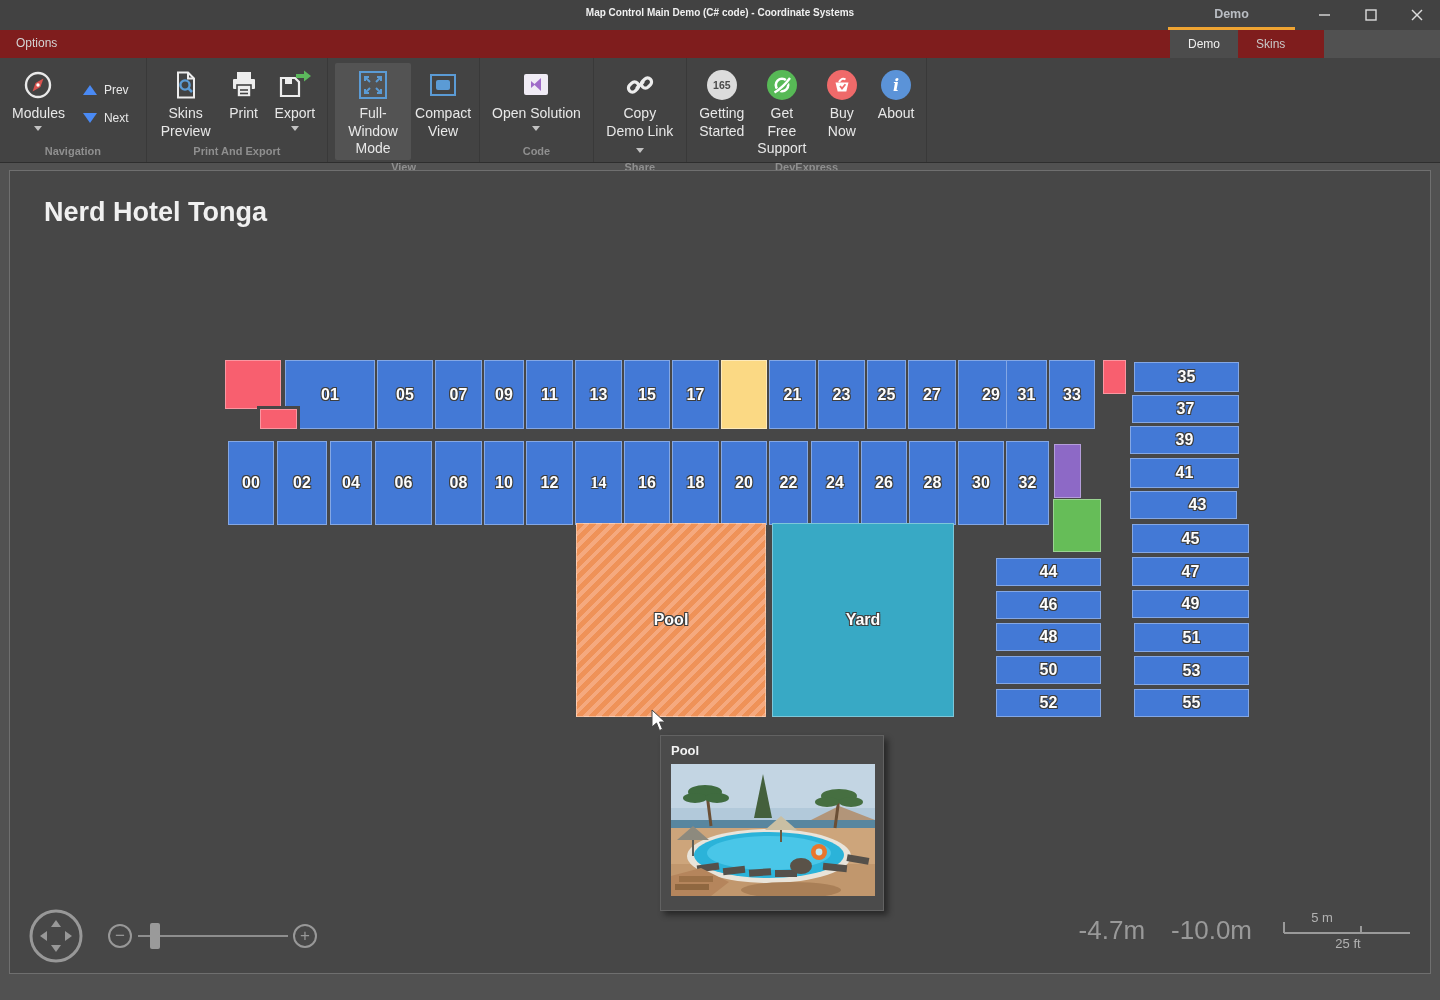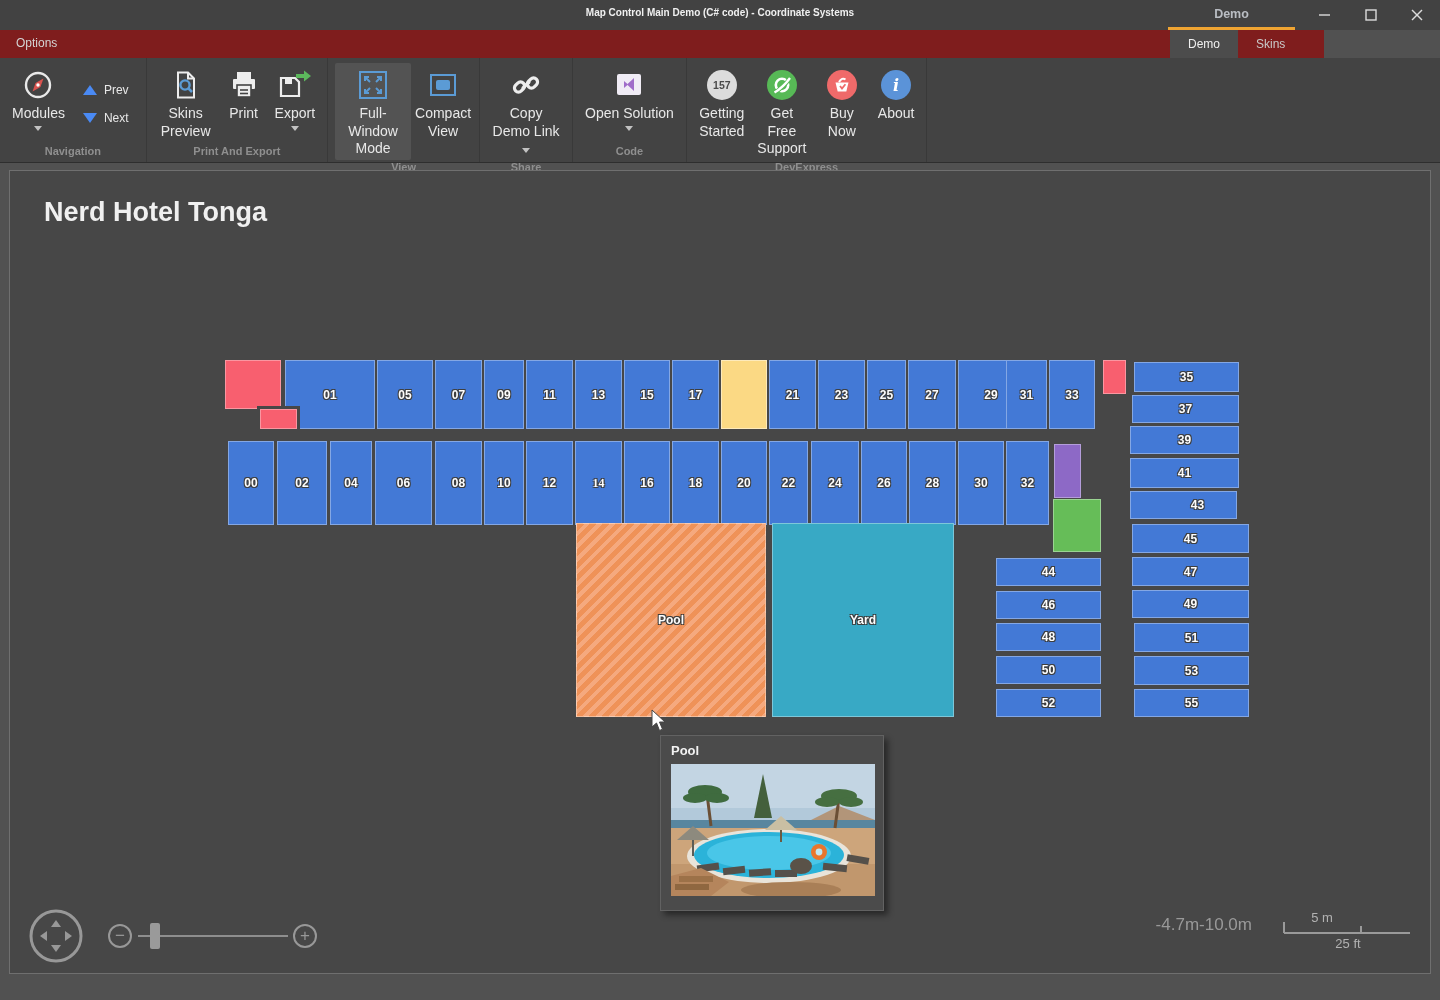--- a/index.html
+++ b/index.html
@@ -47,21 +47,21 @@
   .badge-light { background:#dcdcdc; color:#4a4a4a; font-size:10.5px; }
   .badge-blue  { background:#5b93d8; color:#fff; font-size:16px; font-family:"DejaVu Serif", serif;
                  font-style:italic; }
 
   
   .map-panel { position:absolute; left:9px; top:170px; width:1422px; height:804px;
                background:#474747; border:1px solid #6f6f6f; }
   .map-title { position:absolute; left:34px; top:26px; color:#f0f0f0; font-size:27px; font-weight:bold; }
 
   .room { position:absolute; display:flex; align-items:center; justify-content:center; }
-  .rlabel { color:#fdfdfd; font-size:12px; font-weight:bold;
+  .rlabel { color:#fdfdfd; font-size:16px; font-weight:bold;
             text-shadow:-1px -1px 0 #3e3e3e, 1px -1px 0 #3e3e3e, -1px 1px 0 #3e3e3e, 1px 1px 0 #3e3e3e; }
   .c-blue   { background:#4379d6; border:1px solid rgba(255,255,255,.35); }
   .c-red    { background:#f85f6f; border:1px solid rgba(255,255,255,.35); }
   .c-yellow { background:#fbd984; border:1px solid rgba(255,255,255,.45); }
   .c-purple { background:#8d69c6; border:1px solid rgba(255,255,255,.35); }
   .c-green  { background:#66bd58; border:1px solid rgba(255,255,255,.35); }
   .c-teal   { background:#38a9c5; border:1px solid rgba(255,255,255,.35); }
   .c-pool   { background:repeating-linear-gradient(135deg,#ef9258 0 5px,#f5a97e 5px 9px);
               border:1px solid rgba(255,255,255,.4); }
   .outlined { box-shadow:0 0 0 3px #474747; }
@@ -76,22 +76,22 @@
 
   
   .panctrl { position:absolute; left:18px; top:737px; }
   .zoomout, .zoomin { position:absolute; top:753px; width:24px; height:24px; border-radius:50%;
       border:2px solid #989898; color:#989898; display:flex; align-items:center; justify-content:center; }
   .zoomout { left:98px; } .zoomin { left:283px; }
   .zsign { font-size:17px; line-height:1; margin-top:-2px; }
   .ztrack { position:absolute; left:128px; top:764px; width:150px; height:2px; background:#8e8e8e; }
   .zhandle { position:absolute; left:140px; top:752px; width:10px; height:26px; background:#9a9a9a;
              border-radius:2px; }
-  .coords { position:absolute; right:178px; top:744px; display:flex; color:#999999;
-            font-size:17px; }
+  .coords { position:absolute; right:178px; top:744px; display:flex; gap:26px; color:#999999;
+            font-size:26px; }
   .scalebar { position:absolute; left:1272px; top:742px; }
 </style>
 </head>
 <body>
 
 <div class="titlebar">
   <div class="title-text">Map Control Main Demo (C# code) - Coordinate Systems</div>
   <div class="header-tab">Demo</div>
   <div class="winbtns">
     <div class="winbtn">
@@ -218,58 +218,58 @@
             </svg>
         </div>
         <div class="blabel">Compact View</div>
       </div>
     </div>
     <div class="glabel">View</div>
   </div>
 
   <div class="rgroup">
     <div class="rbuttons">
+      <div class="bigbtn">
+        <div class="icon">
+          <svg width="30" height="30">
+              <rect x="3" y="4" width="24" height="21" rx="2" fill="#f0ecf5"></rect>
+              <path d="M20 8 l-7 6.5 7 6.5 z" fill="#a06cc9"></path>
+              <path d="M10 11 l4 3.5 -4 3.5 z" fill="#a06cc9"></path>
+            </svg>
+        </div>
+        <div class="blabel">Open Solution</div>
+        <span class="dd"></span>
+      </div>
+    </div>
+    <div class="glabel">Code</div>
+  </div>
+
+  <div class="rgroup">
+    <div class="rbuttons">
       <div class="bigbtn" style="width:78px">
         <div class="icon">
           <svg width="32" height="30" viewBox="0 0 32 30">
               <g stroke="#ededed" stroke-width="3.2" fill="none" stroke-linecap="round">
                 <rect x="4" y="13" width="11" height="8" rx="4" transform="rotate(-45 9.5 17)"></rect>
                 <rect x="17" y="9" width="11" height="8" rx="4" transform="rotate(-45 22.5 13)"></rect>
                 <line x1="13" y1="18" x2="19" y2="12"></line>
               </g>
             </svg>
         </div>
         <div class="blabel"><span>Copy Demo Link</span> <span class="dd"></span></div>
       </div>
     </div>
     <div class="glabel">Share</div>
   </div>
 
   <div class="rgroup">
     <div class="rbuttons">
-      <div class="bigbtn">
-        <div class="icon">
-          <svg width="30" height="30">
-              <rect x="3" y="4" width="24" height="21" rx="2" fill="#f0ecf5"></rect>
-              <path d="M20 8 l-7 6.5 7 6.5 z" fill="#a06cc9"></path>
-              <path d="M10 11 l4 3.5 -4 3.5 z" fill="#a06cc9"></path>
-            </svg>
-        </div>
-        <div class="blabel">Open Solution</div>
-        <span class="dd"></span>
-      </div>
-    </div>
-    <div class="glabel">Code</div>
-  </div>
-
-  <div class="rgroup">
-    <div class="rbuttons">
       <div class="bigbtn" style="width:56px">
         <div class="icon">
-            <div class="badge badge-light">157</div>
+            <div class="badge badge-light">165</div>
           </div>
         <div class="blabel">Getting Started</div>
       </div>
       <div class="bigbtn" style="width:58px">
         <div class="icon">
           <svg width="30" height="30">
               <circle cx="15" cy="15" r="15" fill="#57b956"></circle>
               <circle cx="15" cy="15" r="6.2" fill="none" stroke="#fff" stroke-width="2.6"></circle>
               <path d="M7 23 Q16 18 23.5 7.5" stroke="#57b956" stroke-width="4" fill="none"></path>
               <path d="M7.5 22.5 Q16 17.5 23 8" stroke="#fff" stroke-width="2.4" fill="none"></path>

